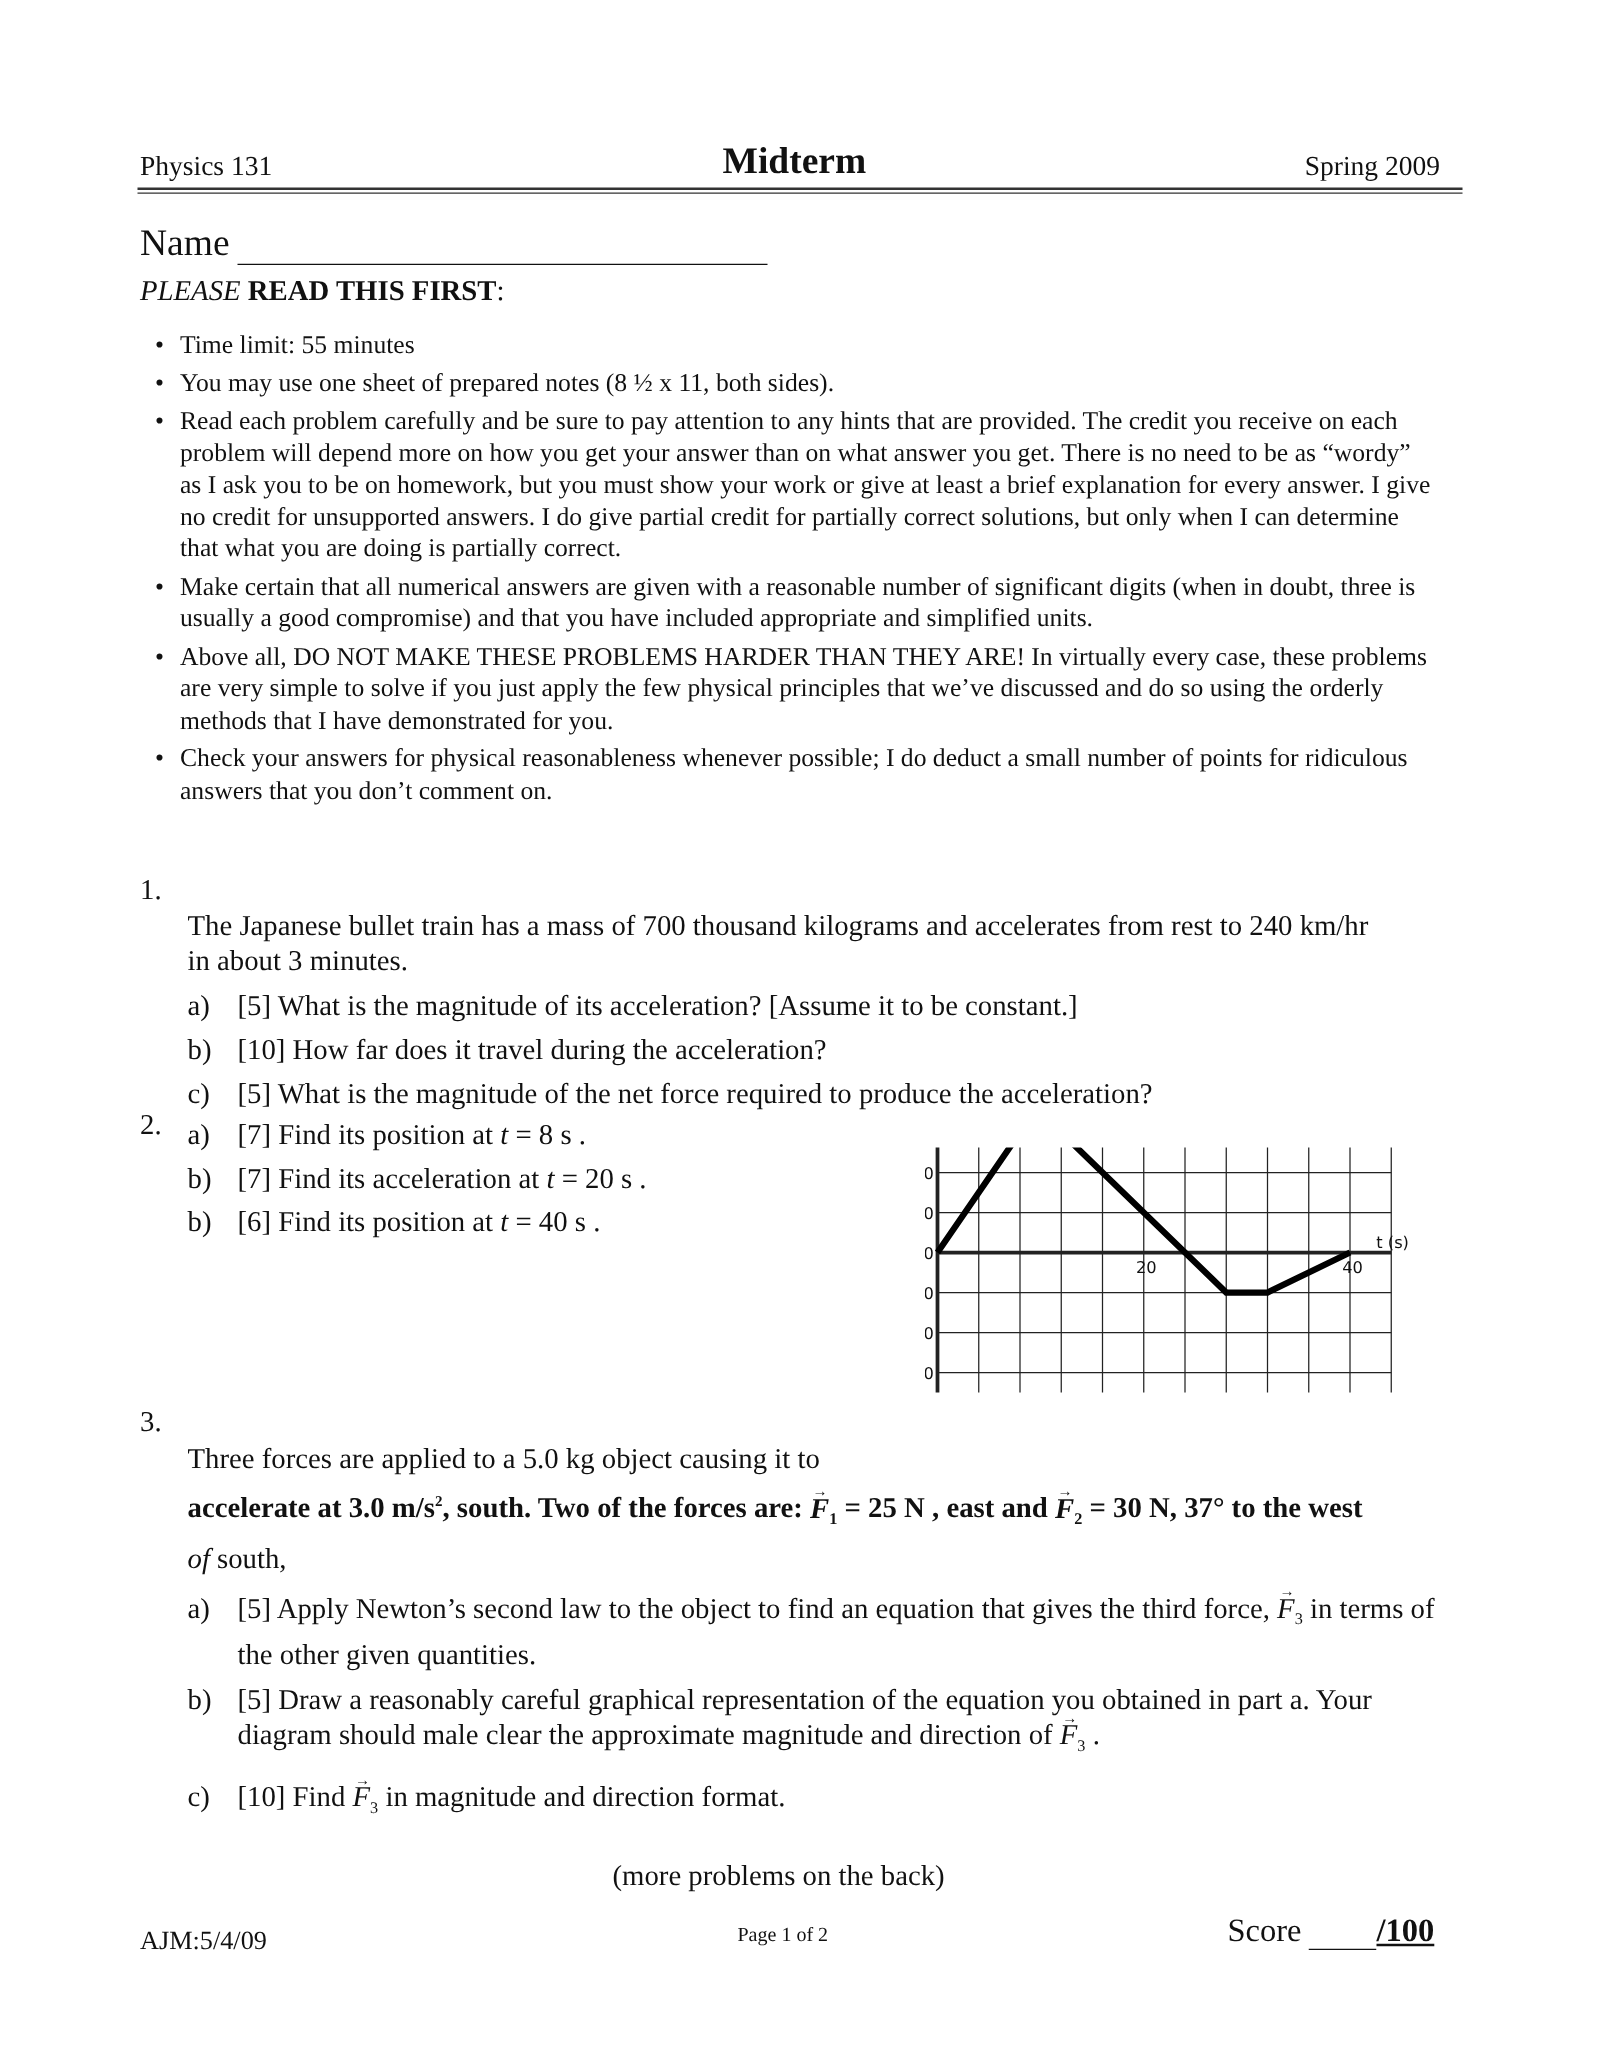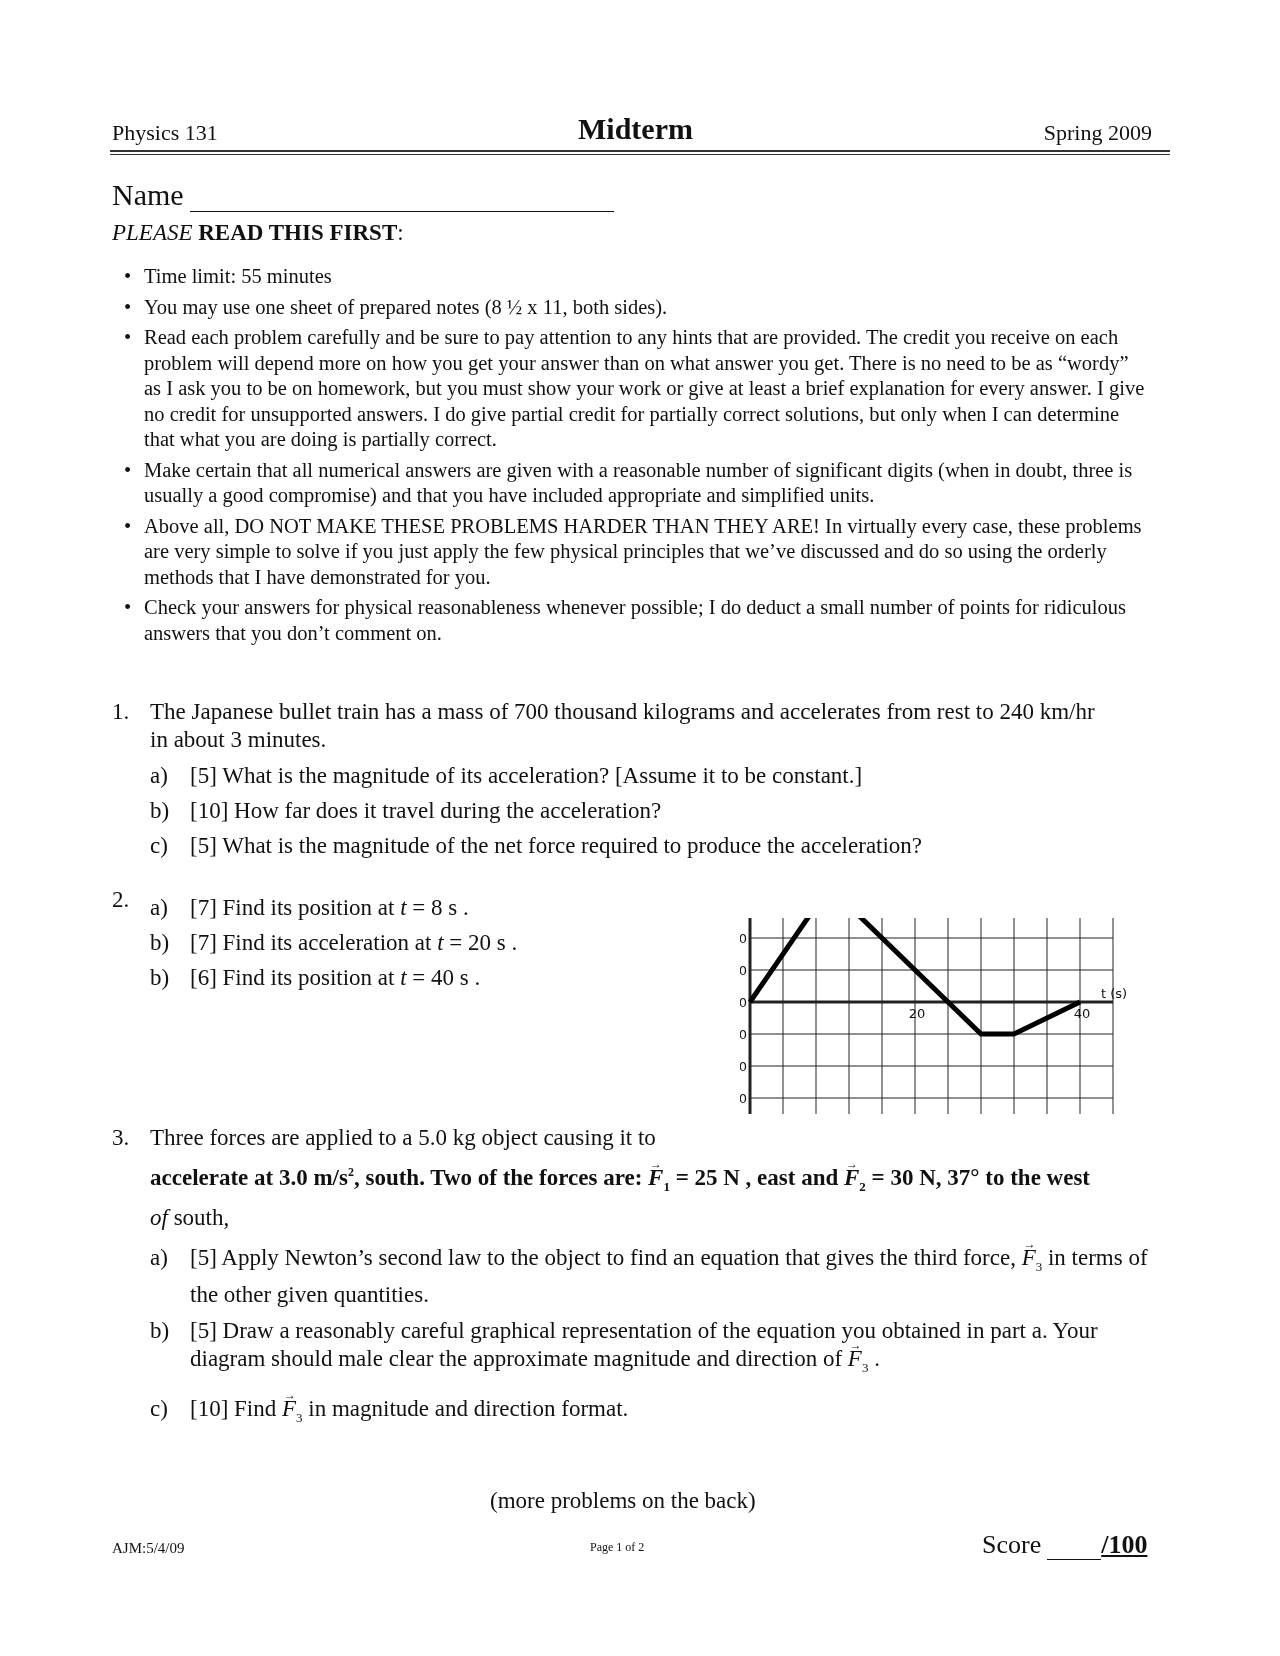--- a/index.html
+++ b/index.html
@@ -13,29 +13,29 @@
   .name-row { left: 112px; top: 178px; font-size: 30px; }
   .name-line { display: inline-block; width: 424px; border-bottom: 1.5px solid #111; height: 22px; vertical-align: bottom; margin-left: 6px; }
   .instr-title { left: 112px; top: 220px; font-size: 23px; }
   .instr-title i { font-style: italic; }
   .bullets { left: 112px; top: 252px; width: 1050px; font-size: 20.5px; line-height: 25.5px; }
   .bullets ul { list-style: none; margin: 12px; padding: 0; }
   .bullets li { position: relative; padding-left: 20px; margin-bottom: 5px; }
   .bullets li::before { content: "•"; position: absolute; left: 0; top: 0; }
   .problems { left: 112px; font-size: 23px; line-height: 28px; }
   .pnum { position: absolute; left: 0; }
-  .ptext { margin-left: 38px; }
+  .ptext { margin-left: 38px; margin-top: 29px; }
   .sub { position: relative; margin-left: 38px; padding-left: 40px; }
   .sub .lbl { position: absolute; left: 0; }
   .graph { left: 740px; top: 918px; }
   .vec { position: relative; display: inline-block; font-style: italic; }
   .vec::before { content: "→"; position: absolute; top: -14px; left: 2px; font-size: 12px; font-style: normal; }
   .vec sub { font-size: 13px; font-style: normal; }
-  .footer-left { left: 112px; top: 1540px; font-size: 15px; }
-  .footer-center { left: 590px; top: 1540px; font-size: 12px; }
+  .footer-left { left: 112px; top: 1540px; font-size: 21px; }
+  .footer-center { left: 590px; top: 1540px; font-size: 16px; }
   .footer-score { left: 982px; top: 1530px; font-size: 26px; }
   .score-line { display: inline-block; width: 54px; border-bottom: 1.5px solid #111; height: 24px; vertical-align: bottom; margin-left: 6px; }
   .score-denom { text-decoration: underline; font-weight: bold; }
   .more { left: 490px; top: 1488px; font-size: 23px; }
 </style>
 </head>
 <body>
 
 <div class="abs hdr-left">Physics 131</div>
 <div class="abs hdr-center">Midterm</div>

